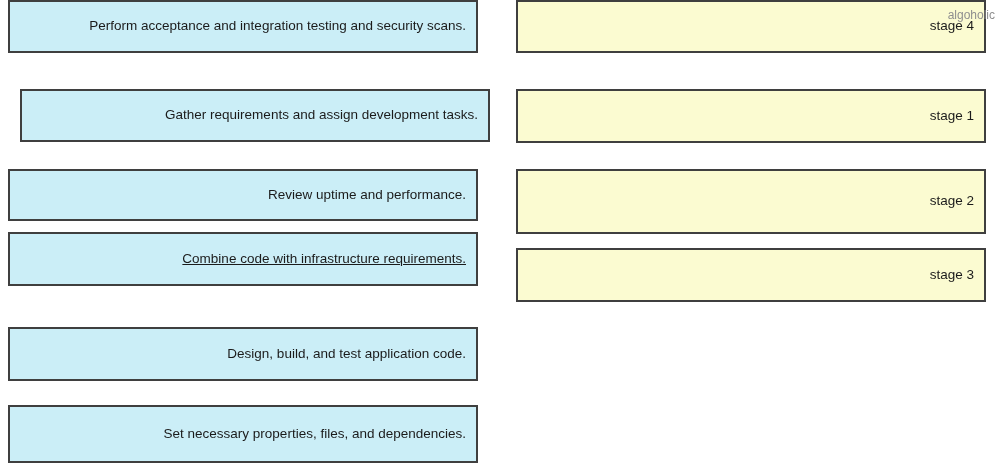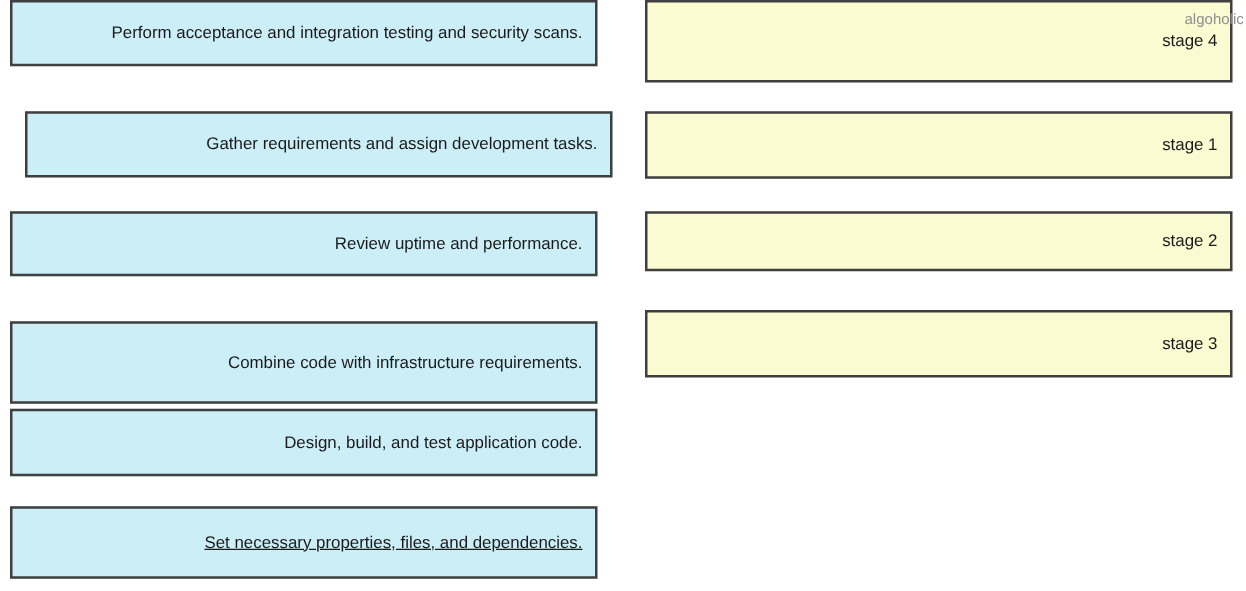--- a/index.html
+++ b/index.html
@@ -37,33 +37,33 @@
   }
   .source {
     left: 8px;
     width: 470px;
     height: 53px;
     background: var(--source-fill);
   }
   .target {
     left: 516px;
     width: 470px;
-    height: 66px;
+    height: 53px;
     background: var(--target-fill);
   }
   
   .source:nth-of-type(1) { top: 10px;  height: 52px; }
   .source:nth-of-type(2) { top: 89px;  height: 53px; margin-left: 12px; }
   .source:nth-of-type(3) { top: 169px; height: 52px; }
-  .source:nth-of-type(4) { top: 257px; height: 66px; }
+  .source:nth-of-type(4) { top: 232px; height: 54px; text-decoration: underline; }
   .source:nth-of-type(5) { top: 327px; height: 54px; }
-  .source:nth-of-type(6) { top: 405px; height: 58px; text-decoration: underline; }
+  .source:nth-of-type(6) { top: 405px; height: 58px; }
   .target:nth-of-type(7)  { top: 9px;   height: 53px; }
   .target:nth-of-type(8)  { top: 89px;  height: 54px; }
-  .target:nth-of-type(9)  { top: 169px; height: 48px; }
+  .target:nth-of-type(9)  { top: 169px; height: 65px; }
   .target:nth-of-type(10) { top: 248px; height: 54px; }
   .watermark {
     position: absolute;
     top: 8px;
     right: 2px;
     font-size: 12px;
     color: var(--watermark);
     z-index: 5;
     pointer-events: none;
   }

